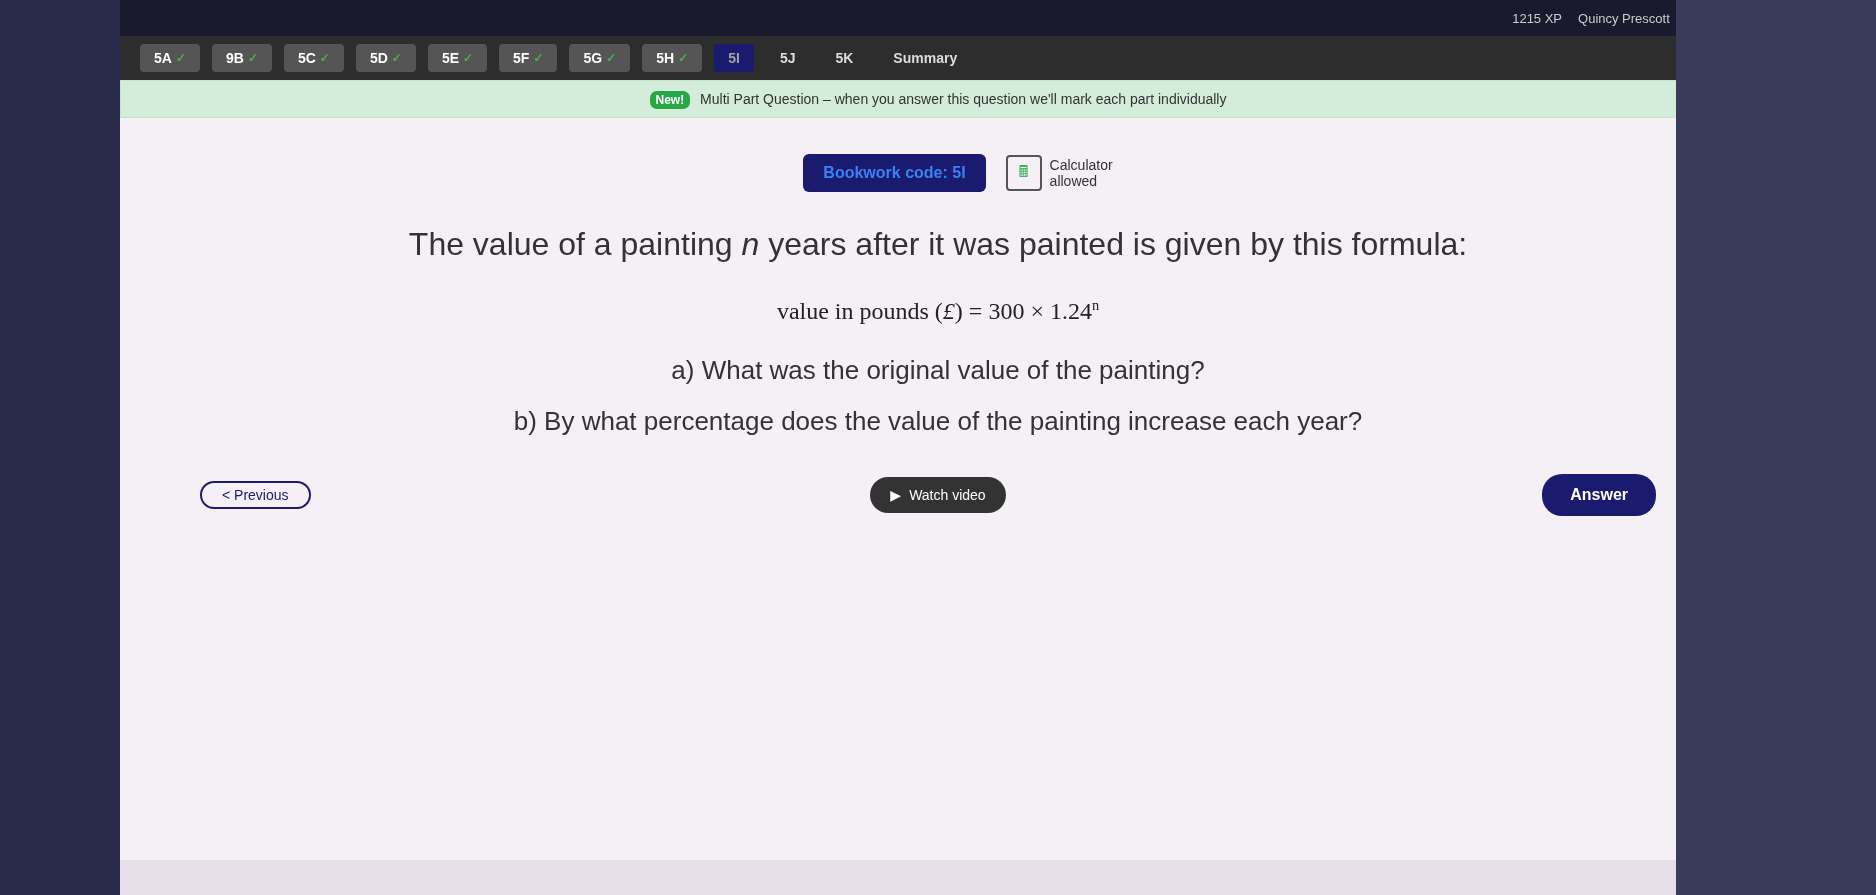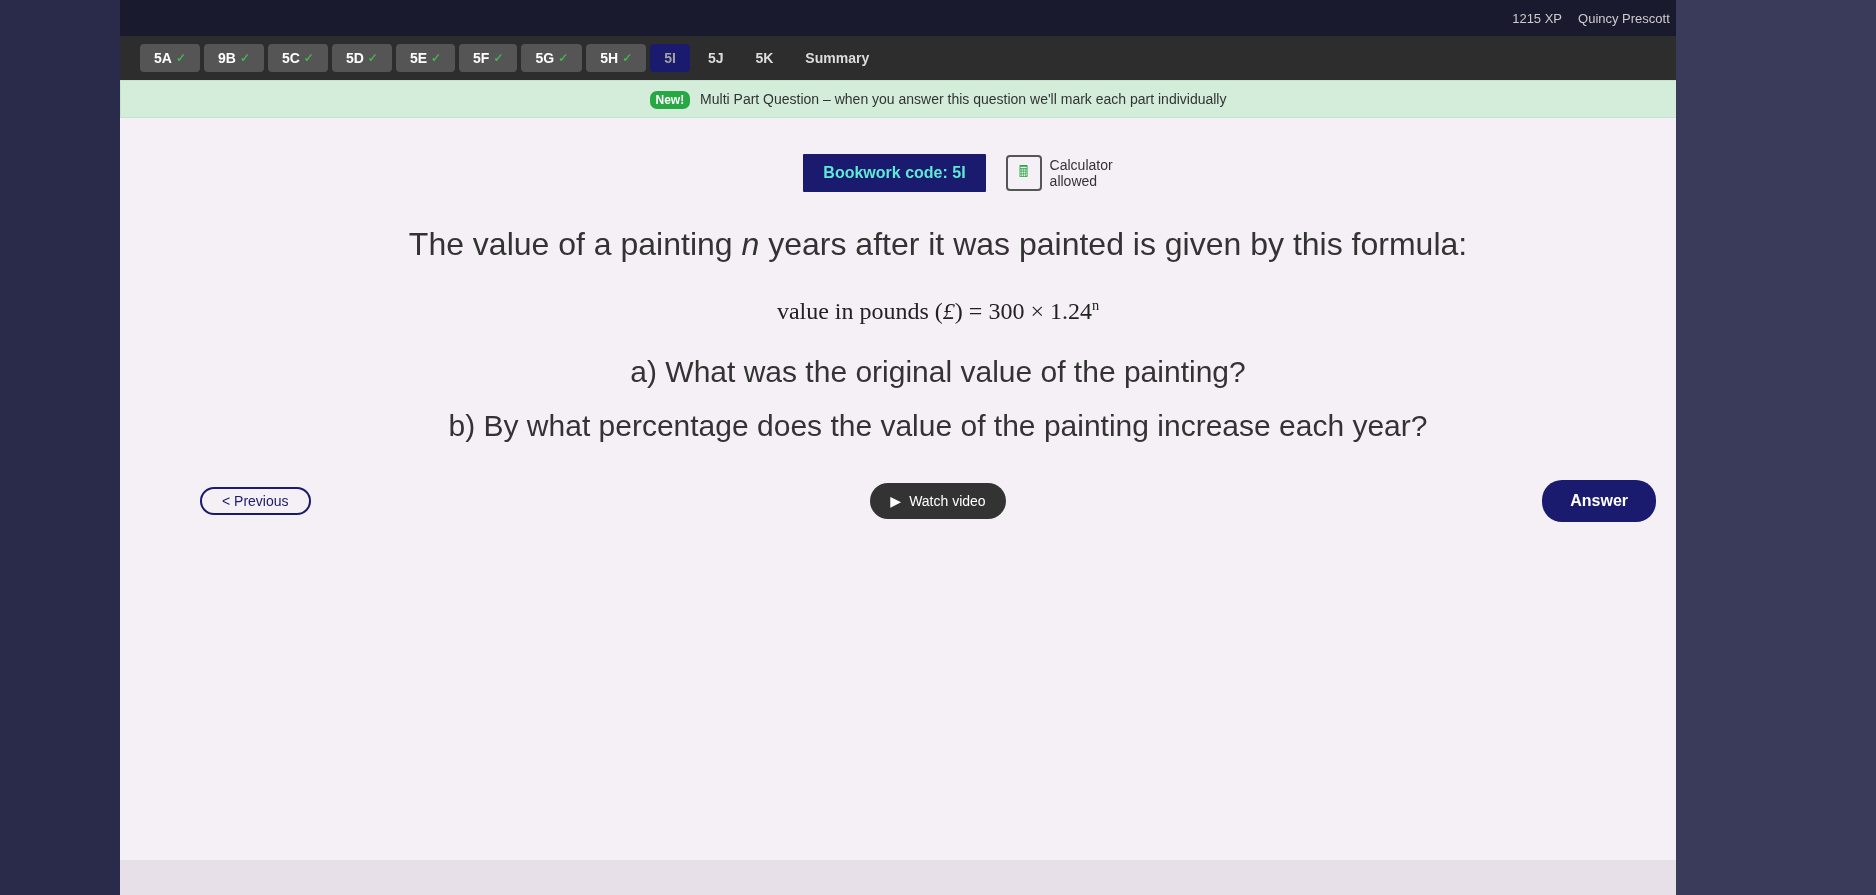--- a/index.html
+++ b/index.html
@@ -37,21 +37,21 @@
       align-items: center;
       gap: 6px;
     }
 
     
     .tabs-nav {
       background: #2d2d2d;
       display: flex;
       align-items: flex-start;
       padding: 8px 20px;
-      gap: 4px;
+      gap: 12px;
       flex-wrap: wrap;
     }
 
     .tab-item {
       background: #555;
       color: white;
       padding: 6px 14px;
       border-radius: 4px;
       font-size: 14px;
       font-weight: bold;
@@ -106,23 +106,23 @@
     .bookwork-row {
       display: flex;
       align-items: center;
       justify-content: center;
       gap: 20px;
       margin: 16px 0 30px 0;
     }
 
     .bookwork-badge {
       background: #1a1a6e;
-      color: #5eead4;
+      color: #3b82f6;
       padding: 10px 20px;
-      border-radius: 1px;
+      border-radius: 6px;
       font-size: 16px;
       font-weight: bold;
       margin-left: 40px;
     }
 
     .calculator-allowed {
       display: flex;
       align-items: center;
       gap: 8px;
       font-size: 14px;
@@ -161,21 +161,21 @@
 
     .formula-line {
       font-size: 24px;
       text-align: center;
       margin: 20px 0 30px 0;
       color: #222;
       font-family: 'Georgia', serif;
     }
 
     .sub-question {
-      font-size: 30px;
+      font-size: 26px;
       text-align: center;
       margin: 20px 0;
       color: #333;
     }
 
     
     .bottom-bar {
       display: flex;
       align-items: center;
       justify-content: center;

